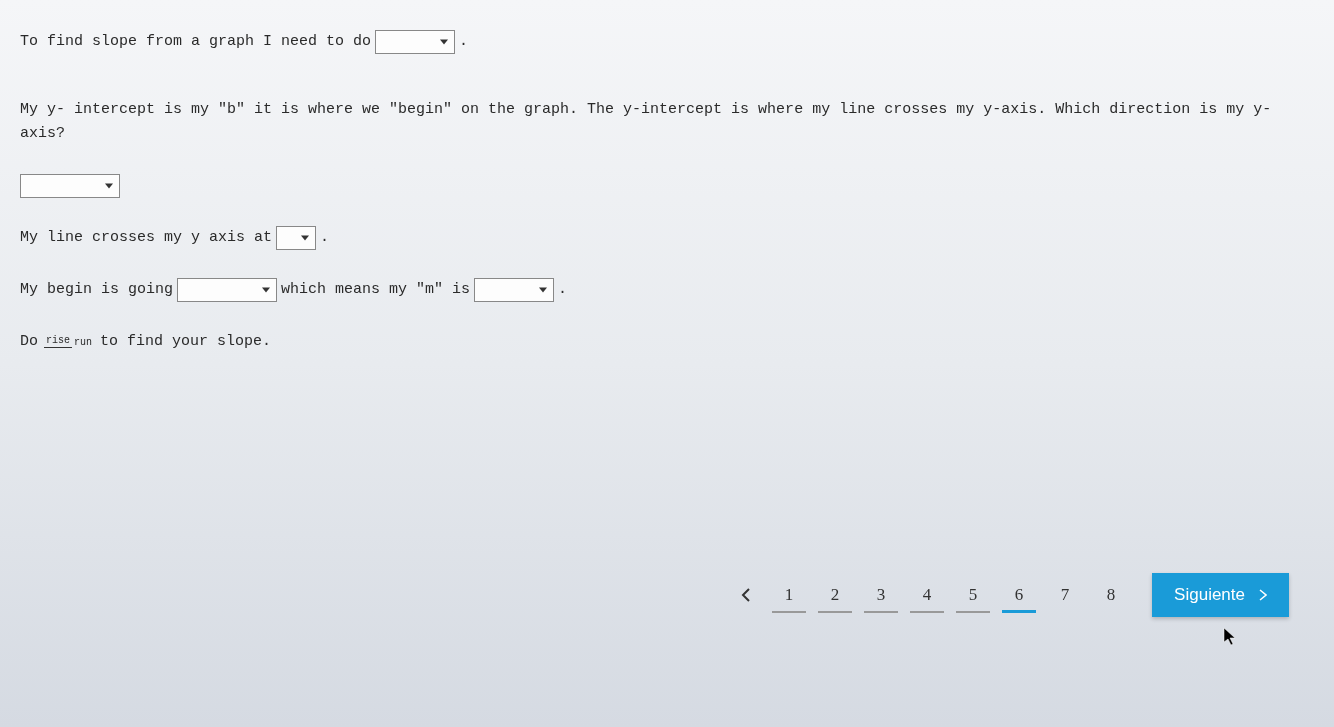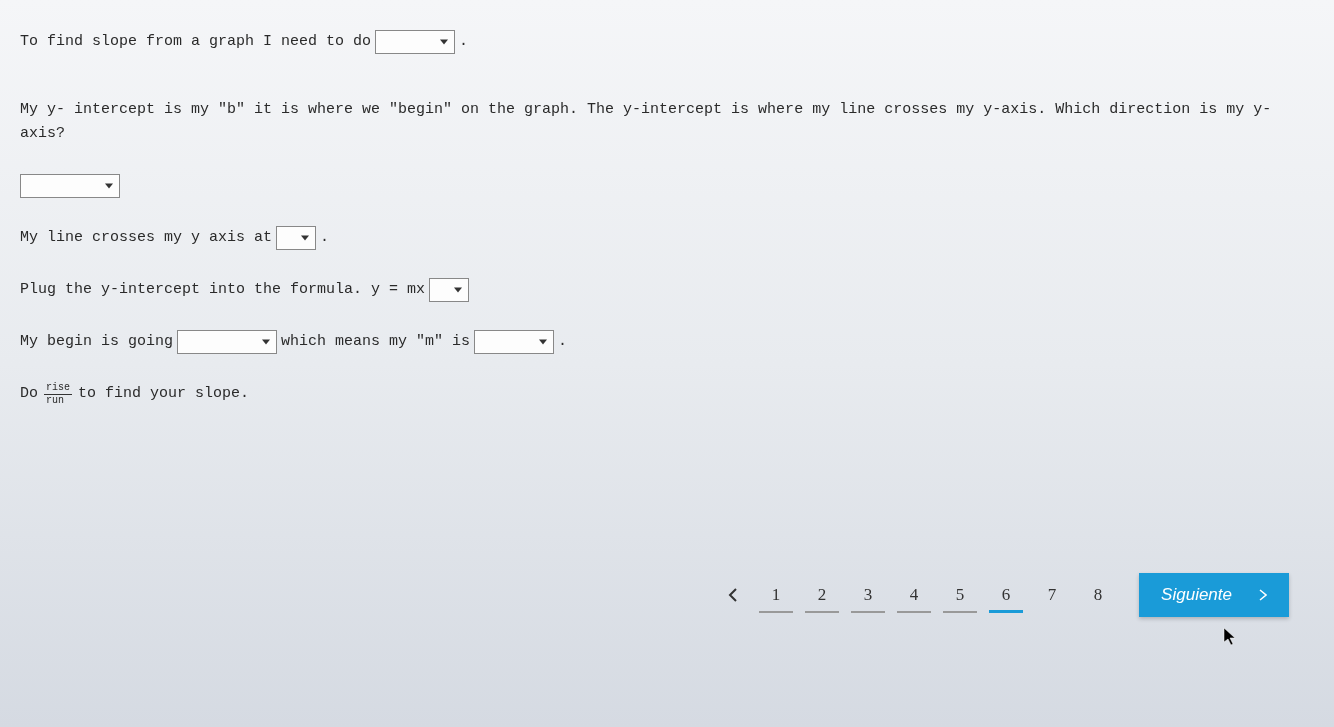--- a/index.html
+++ b/index.html
@@ -59,22 +59,22 @@
       top: 50%;
       transform: translateY(-50%);
       width: 0;
       height: 0;
       border-left: 4px solid transparent;
       border-right: 4px solid transparent;
       border-top: 5px solid #333;
     }
     .fraction {
       display: inline-flex;
-      flex-direction: column;
-      align-items: flex-start;
+      flex-direction: row;
+      align-items: flex-end;
       vertical-align: middle;
       font-size: 10px;
       line-height: 1;
       margin: 0 2px;
     }
     .fraction .num {
       border-bottom: 1px solid #333;
       padding: 0 2px 1px 2px;
     }
     .fraction .den {
@@ -127,24 +127,23 @@
       height: 3px;
     }
     .next-button {
       background: #1a9bd8;
       color: white;
       padding: 12px 22px;
       font-size: 17px;
       cursor: pointer;
       display: flex;
       align-items: center;
-      gap: 27px;
+      gap: 14px;
       margin-left: 18px;
       box-shadow: 0 2px 4px rgba(0,0,0,0.2);
-      font-style: italic;
     }
     .next-button svg {
       width: 8px;
       height: 12px;
     }
     .cursor-icon {
       position: absolute;
       bottom: 75px;
       right: 95px;
       font-size: 18px;
@@ -169,24 +168,20 @@
   <div class="question-line">
     <span class="dropdown wide"></span>
   </div>
 
   <div class="question-line">
     <span>My line crosses my y axis at</span>
     <span class="dropdown small"></span>
     <span>.</span>
   </div>
 
-  <div class="question-line">
-    <span>Plug the y-intercept into the formula. y = mx</span>
-    <span class="dropdown small"></span>
-  </div>
 
   <div class="question-line">
     <span>My begin is going</span>
     <span class="dropdown wide"></span>
     <span>which means my "m" is</span>
     <span class="dropdown medium"></span>
     <span>.</span>
   </div>
 
   <div class="question-line">

